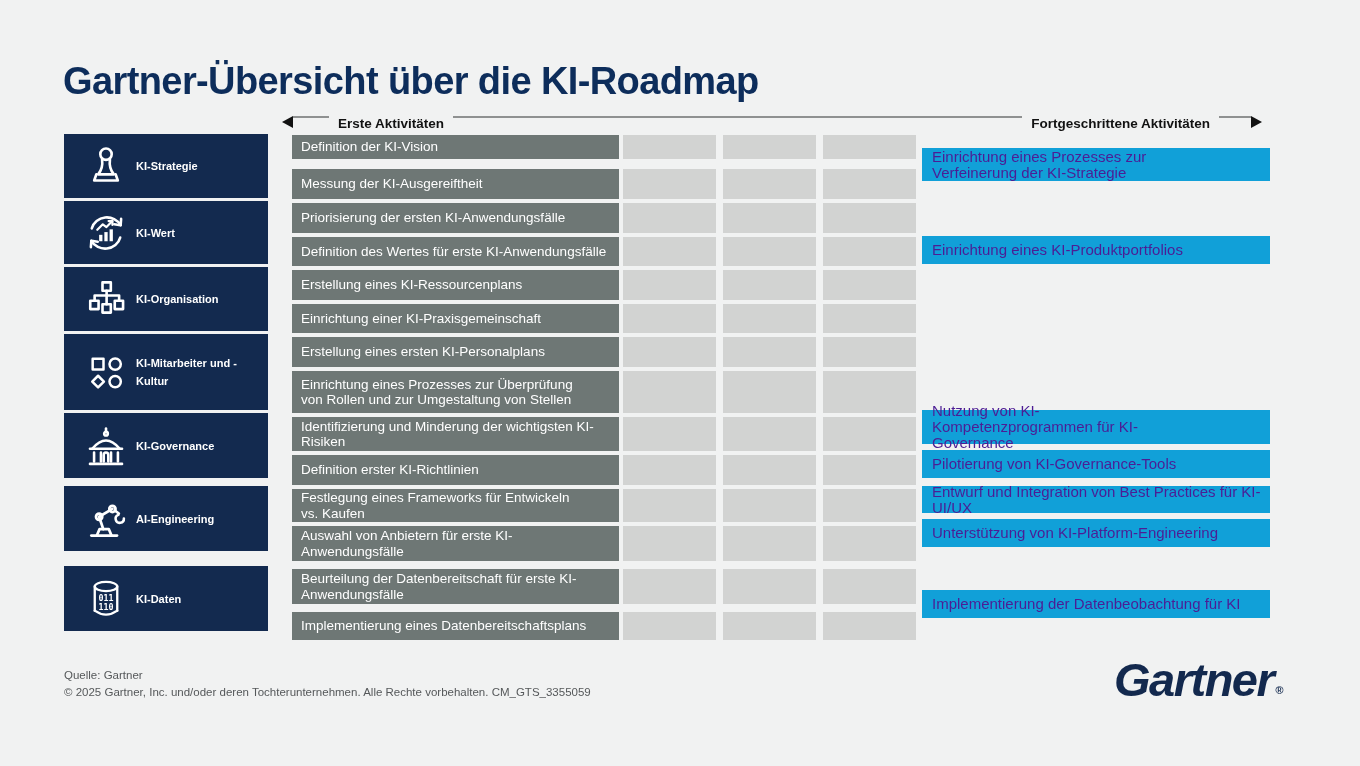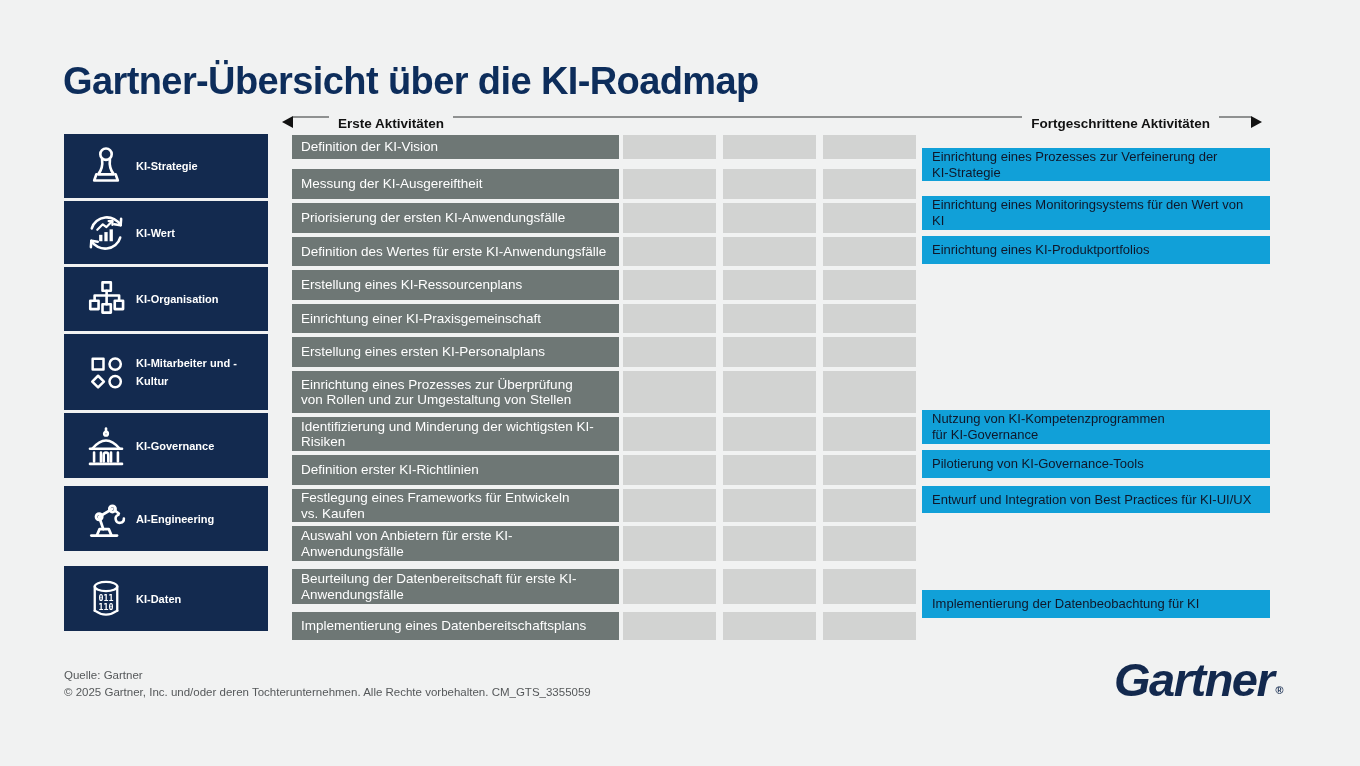--- a/index.html
+++ b/index.html
@@ -29,23 +29,23 @@
   .row{position:absolute;left:292px;width:624px;}
   .act{
     position:absolute;left:0;top:0;bottom:0;width:327px;background:#6e7775;color:#fff;
     display:flex;align-items:center;box-sizing:border-box;padding:0 6px 0 9px;
     font-size:13.5px;line-height:15.5px;
   }
   .cell{position:absolute;top:0;bottom:0;width:93px;background:#d2d3d2;}
   .c1{left:331px}.c2{left:431px}.c3{left:531px}
   
   .adv{
-    position:absolute;left:922px;width:348px;background:#11a0d8;color:#0f172a;
+    position:absolute;left:922px;width:348px;background:#11a0d8;color:#4c1d95;
     display:flex;align-items:center;box-sizing:border-box;padding:0 8px 0 10px;
-    font-size:13px;line-height:16px;
+    font-size:15px;line-height:16px;
   }
   
   .src{position:absolute;left:64px;top:669px;font-size:11.5px;color:#55585a;}
   .copy{position:absolute;left:64px;top:686px;font-size:11.5px;color:#55585a;}
   .logo{position:absolute;left:1114px;top:652px;font-size:47px;font-weight:bold;color:#13294e;letter-spacing:-1.5px;font-style:italic;}
   .logo .reg{font-size:11px;font-weight:bold;letter-spacing:0;vertical-align:baseline;position:relative;top:-2px;left:2px;}
   .mw{display:block;}
 </style>
 </head>
 <body>
@@ -269,34 +269,34 @@
         <span class="mw">Implementierung eines Datenbereitschaftsplans</span>
       </div>
     <div class="cell c1"></div>
       <div class="cell c2"></div>
       <div class="cell c3"></div>
   </div>
 
   <div class="adv" style="top:148px;height:33px">
       <span class="mw" style="max-width:292px">Einrichtung eines Prozesses zur Verfeinerung der KI-Strategie</span>
     </div>
-  <div class="adv" style="top:196px;height:34px">
-      <span class="mw" style="max-width:322px">Einrichtung eines Monitoringsystems für den Wert von KI</span>
-    </div>
   <div class="adv" style="top:236px;height:28px">
       <span class="mw">Einrichtung eines KI-Produktportfolios</span>
     </div>
   <div class="adv" style="top:450px;height:28px">
       <span class="mw">Pilotierung von KI-Governance-Tools</span>
     </div>
   <div class="adv" style="top:410px;height:34px">
       <span class="mw" style="max-width:240px">Nutzung von KI-Kompetenzprogrammen für KI-Governance</span>
     </div>
   <div class="adv" style="top:486px;height:27px">
       <span class="mw">Entwurf und Integration von Best Practices für KI-UI/UX</span>
+    </div>
+  <div class="adv" style="top:519px;height:28px">
+      <span class="mw">Unterstützung von KI-Platform-Engineering</span>
     </div>
   <div class="adv" style="top:590px;height:28px">
       <span class="mw">Implementierung der Datenbeobachtung für KI</span>
     </div>
 
   <div class="src">Quelle: Gartner</div>
   <div class="copy">© 2025 Gartner, Inc. und/oder deren Tochterunternehmen. Alle Rechte vorbehalten. CM_GTS_3355059</div>
   <div class="logo"><span>Gartner</span><span class="reg">®</span></div>
 
 </div>

